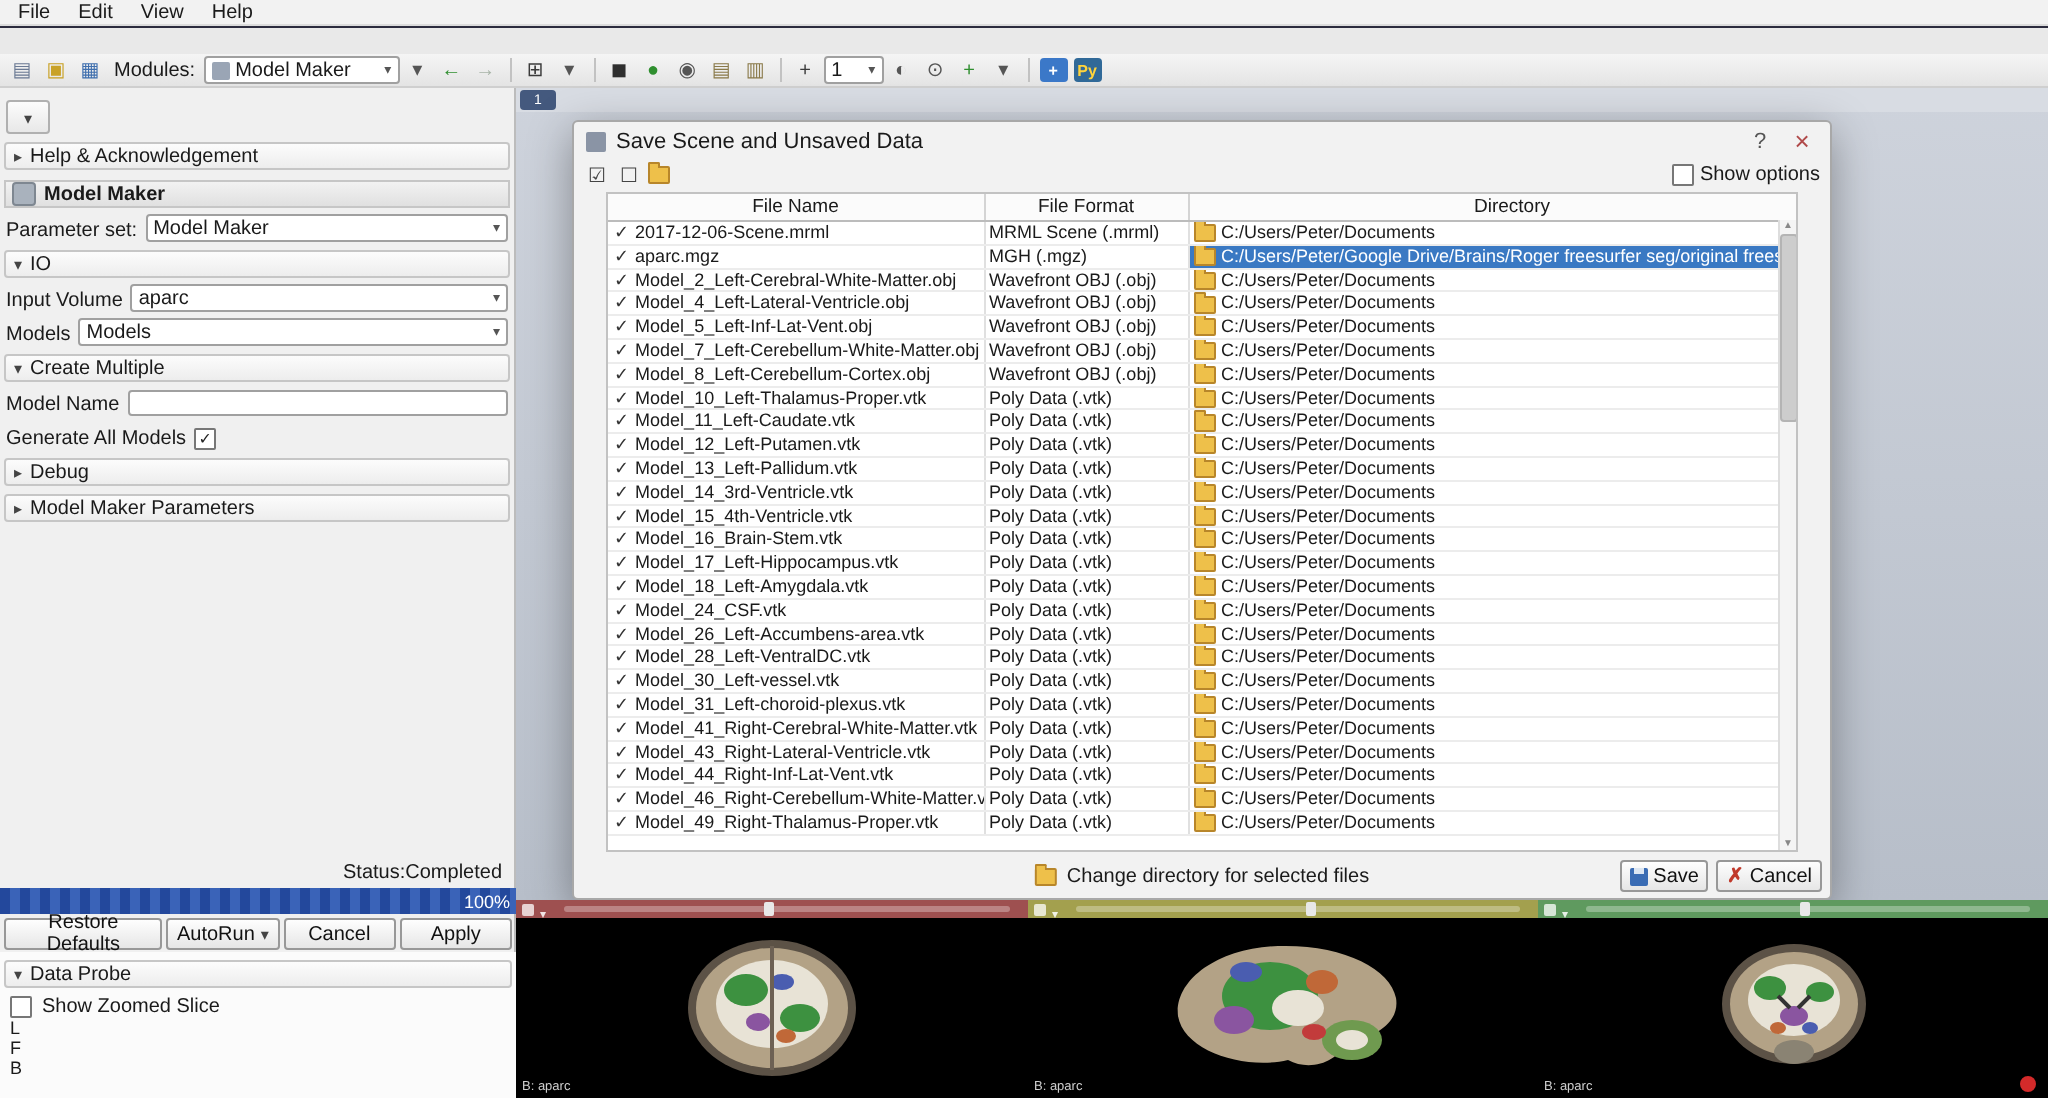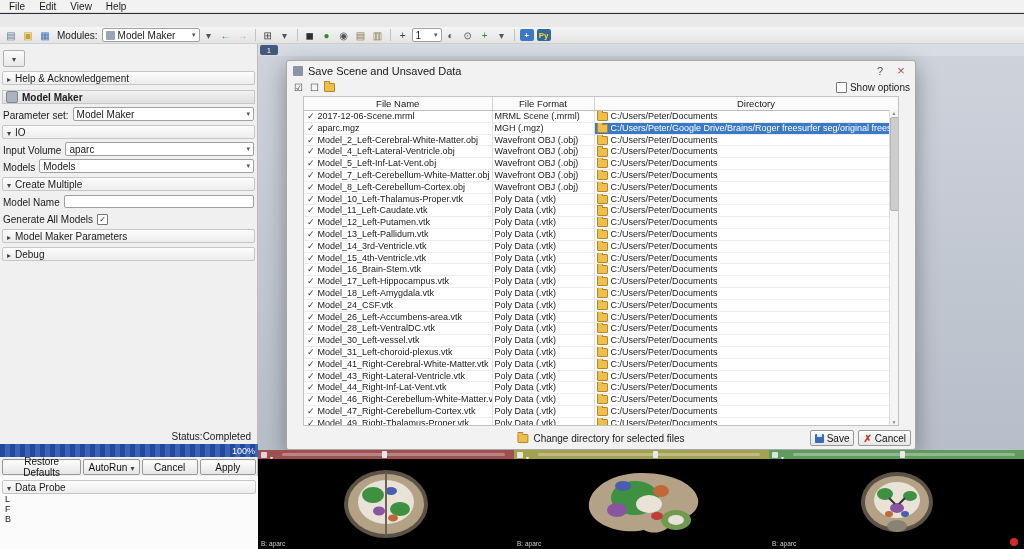--- a/index.html
+++ b/index.html
@@ -228,25 +228,25 @@
     <div class="prow">
       <span class="lbl">Model Name</span>
       <input class="lineedit" value="" style="">
     </div>
     <div class="prow">
       <span class="lbl">Generate All Models</span>
       <span class="checkbox checked"></span>
     </div>
     <div class="sechdr">
       <span class="arr-r"></span>
-      <span>Model Maker Parameters</span>
+      <span>Debug</span>
     </div>
     <div class="sechdr">
       <span class="arr-r"></span>
-      <span>Debug</span>
+      <span>Model Maker Parameters</span>
     </div>
 
     <div class="statusrow">
       <span>Status:</span><span>Completed</span>
     </div>
     <div class="progress">
       <span>100%</span>
     </div>
     <div class="btnrow">
       <button class="qtbtn b-restore">
@@ -260,20 +260,24 @@
         <span>Cancel</span>
       </button>
       <button class="qtbtn b-apply">
         <span>Apply</span>
       </button>
     </div>
     <div class="dparea">
       <div class="sechdr">
         <span class="arr-d"></span>
         <span>Data Probe</span>
+      </div>
+      <div class="dprow">
+        <span class="checkbox"></span>
+        <span>Show Zoomed Slice</span>
       </div>
       <div id="orient-labels">
           <div class="orient">L</div>
           <div class="orient">F</div>
           <div class="orient">B</div>
         </div>
     </div>
   </div>
 
   <div class="viewport">
@@ -433,25 +437,20 @@
               <td class="c-name"><span class="rowchk">✓</span><span class="fname">Model_44_Right-Inf-Lat-Vent.vtk</span></td>
               <td class="c-format">Poly Data (.vtk)</td>
               <td class="c-dir"><span class="folder"></span><span class="dirtext">C:/Users/Peter/Documents</span></td>
             </tr>
             <tr>
               <td class="c-name"><span class="rowchk">✓</span><span class="fname">Model_46_Right-Cerebellum-White-Matter.vtk</span></td>
               <td class="c-format">Poly Data (.vtk)</td>
               <td class="c-dir"><span class="folder"></span><span class="dirtext">C:/Users/Peter/Documents</span></td>
             </tr>
             <tr>
-              <td class="c-name"><span class="rowchk">✓</span><span class="fname">Model_47_Right-Cerebellum-Cortex.vtk</span></td>
-              <td class="c-format">Poly Data (.vtk)</td>
-              <td class="c-dir"><span class="folder"></span><span class="dirtext">C:/Users/Peter/Documents</span></td>
-            </tr>
-            <tr>
               <td class="c-name"><span class="rowchk">✓</span><span class="fname">Model_49_Right-Thalamus-Proper.vtk</span></td>
               <td class="c-format">Poly Data (.vtk)</td>
               <td class="c-dir"><span class="folder"></span><span class="dirtext">C:/Users/Peter/Documents</span></td>
             </tr>
           </tbody>
       </table>
       <div class="vscroll">
         <span class="sb-arrow">▲</span>
         <div class="vthumb"></div>
         <span class="sb-arrow" style="margin-top:auto">▼</span>

